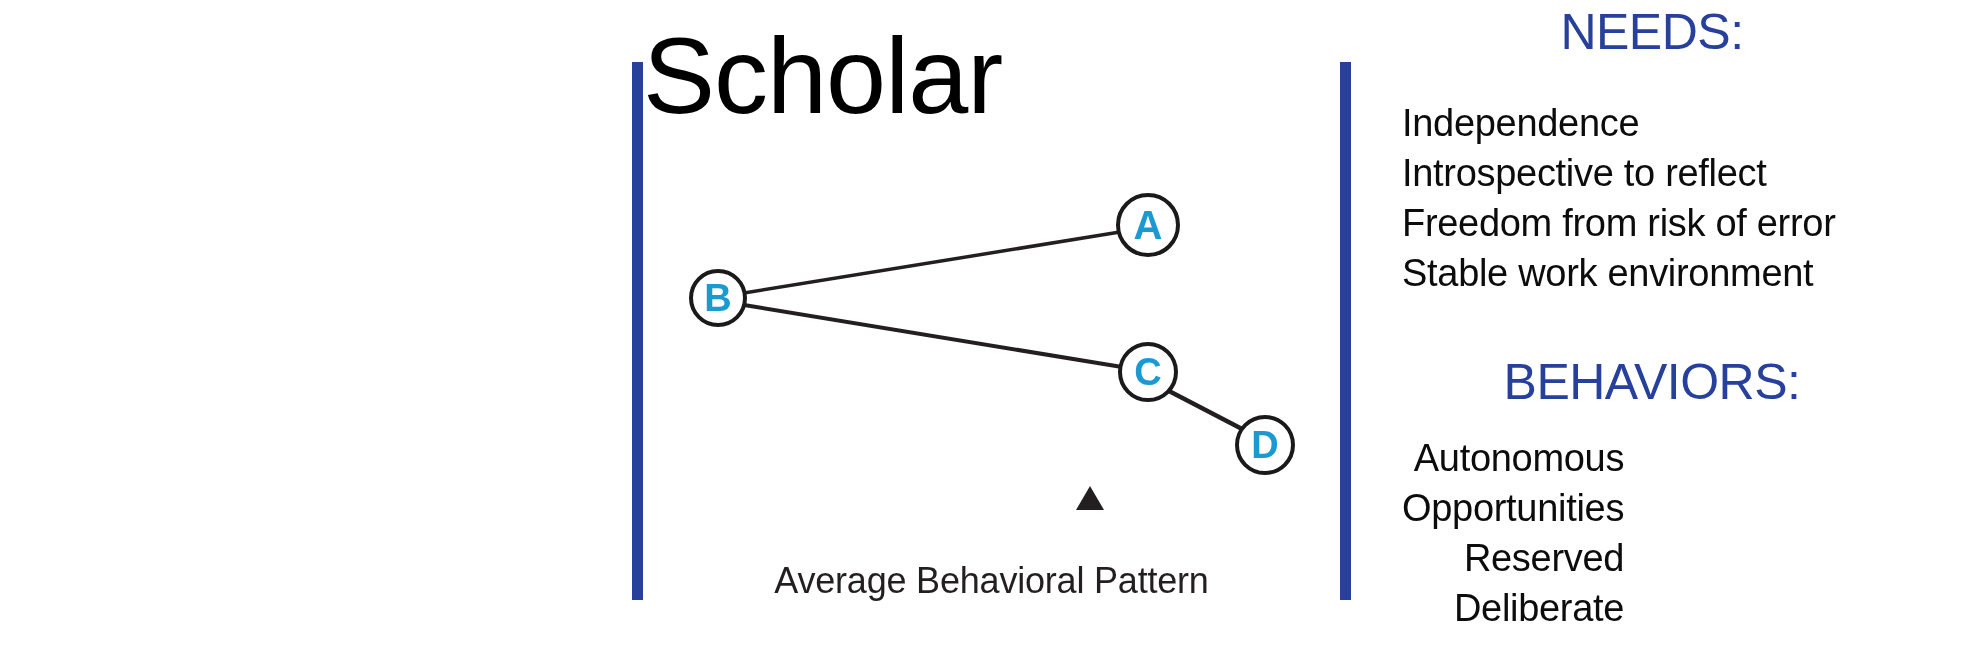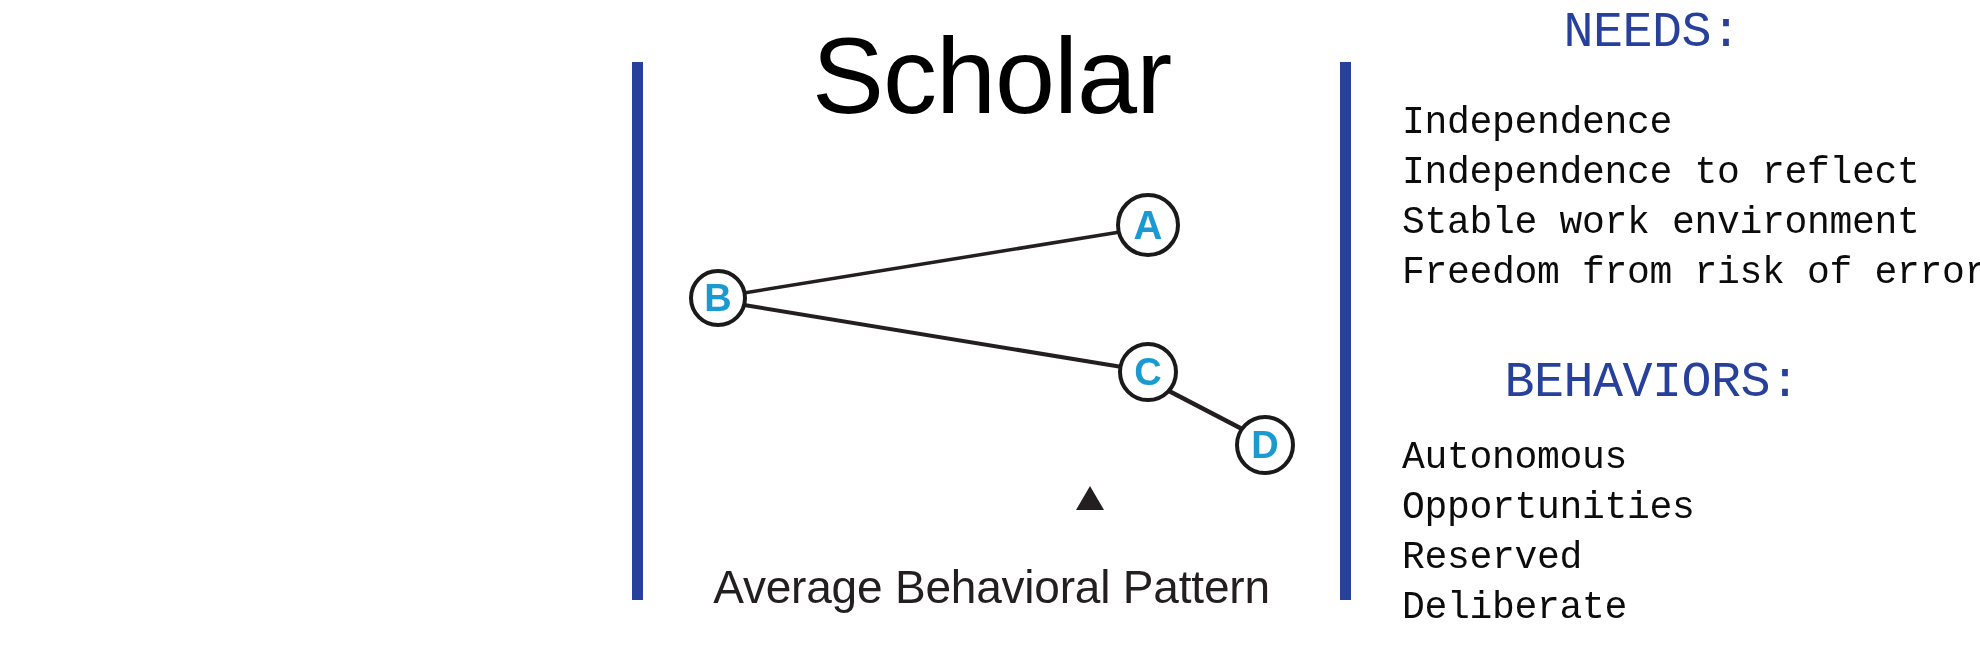--- a/index.html
+++ b/index.html
@@ -64,21 +64,21 @@
     left: 643px;
     top: 0;
     width: 697px;
     height: 660px;
   }
   #scholar-title {
     position: absolute;
     left: 0;
     top: 8px;
     width: 697px;
-    text-align: center;
+    text-align: left;
     font-size: 108px;
     line-height: 1.25;
     color: #000000;
     font-weight: 400;
     letter-spacing: -1px;
   }
   #pattern-diagram {
     position: absolute;
     left: 0;
     top: 160px;
@@ -86,34 +86,33 @@
     height: 380px;
   }
   #pattern-diagram svg { display: block; }
 
   #pattern-caption {
     position: absolute;
     left: 0;
     top: 560px;
     width: 697px;
     text-align: center;
-    font-size: 46px;
+    font-size: 36px;
     color: #231f20;
     font-weight: 400;
     letter-spacing: -0.2px;
   }
 
   
   #info-panel {
     position: absolute;
     left: 1352px;
     top: 0;
     width: 628px;
     height: 660px;
-    font-family: Liberation Mono, monospace;
   }
   .section-heading {
     text-align: center;
     color: #27409B;
     font-size: 50px;
     font-weight: 400;
     letter-spacing: -0.5px;
     line-height: 1.06;
   }
   #needs-heading     { position: absolute; left: 0; top: 6px;   width: 600px; }
@@ -124,21 +123,21 @@
     left: 42px;
     list-style: none;
     margin: 8px;
     padding: 0;
     color: #0c0c0c;
     font-size: 38px;
     line-height: 50px;
     letter-spacing: -0.3px;
   }
   #needs-list     { top: 90px; }
-  #behaviors-list { top: 425px; }
+  #behaviors-list { top: 425px; text-align: right; }
   .info-list li { white-space: nowrap; }
 </style>
 </head>
 <body>
 
 <div id="root">
 
 
   <div class="divider" id="divider-left"></div>
   <div class="divider" id="divider-right"></div>
@@ -183,23 +182,23 @@
 
     <div id="pattern-caption">Average Behavioral Pattern</div>
   </div>
 
   <div id="info-panel">
 
     <div id="needs-heading" class="section-heading">NEEDS:</div>
 
     <ul id="needs-list" class="info-list">
       <li>Independence</li>
-      <li>Independence to reflect</li>
+      <li>Introspective to reflect</li>
+      <li>Freedom from risk of error</li>
       <li>Stable work environment</li>
-      <li>Freedom from risk of error</li>
     </ul>
 
     <div id="behaviors-heading" class="section-heading">BEHAVIORS:</div>
 
     <ul id="behaviors-list" class="info-list">
       <li>Autonomous</li>
       <li>Opportunities</li>
       <li>Reserved</li>
       <li>Deliberate</li>
     </ul>

